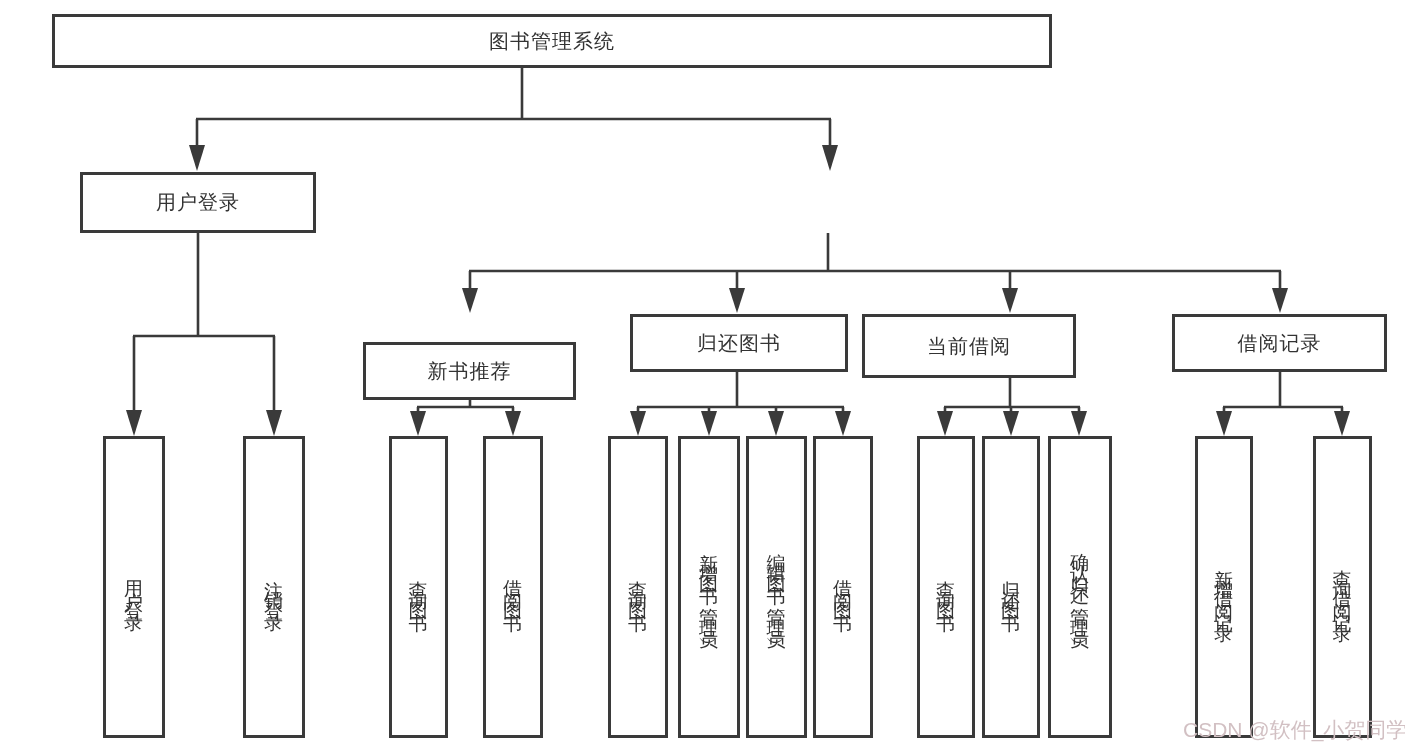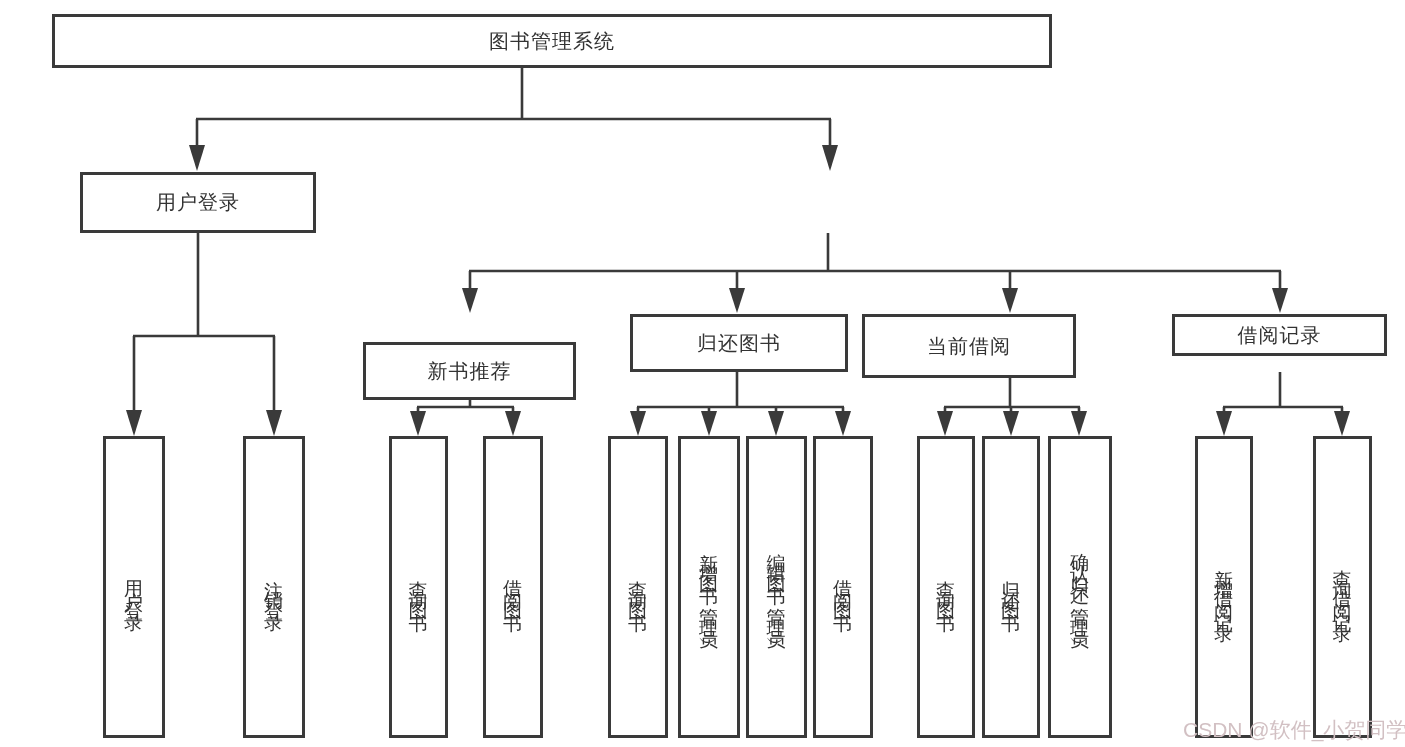--- a/index.html
+++ b/index.html
@@ -49,21 +49,21 @@
     letter-spacing: 11px;
     white-space: nowrap;
   }
   
   .n-root  { left: 20px;   top: 14px;  width: 1000px; height: 54px; margin-left: 32px; }
   .n-login { left: 80px;   top: 172px; width: 236px;  height: 61px; }
   .n-mgmt  { left: 710px;  top: 172px; width: 237px;  height: 61px; }
   .n-t0 { left: 363px;  top: 314px; width: 213px; height: 58px; margin-top: 28px; }
   .n-t1 { left: 630px;  top: 314px; width: 218px; height: 58px; }
   .n-t2 { left: 862px;  top: 314px; width: 214px; height: 64px; }
-  .n-t3 { left: 1172px; top: 314px; width: 215px; height: 42px; }
+  .n-t3 { left: 1172px; top: 314px; width: 215px; height: 58px; }
   
   .n-l00 { left: 103px;  width: 62px; }
   .n-l01 { left: 243px;  width: 62px; }
   .n-l100 { left: 389px; width: 59px; }
   .n-l101 { left: 483px; width: 60px; }
   .n-l110 { left: 608px; width: 60px; }
   .n-l111 { left: 678px; width: 62px; }
   .n-l112 { left: 746px; width: 61px; }
   .n-l113 { left: 813px; width: 60px; }
   .n-l120 { left: 917px; width: 58px; }

